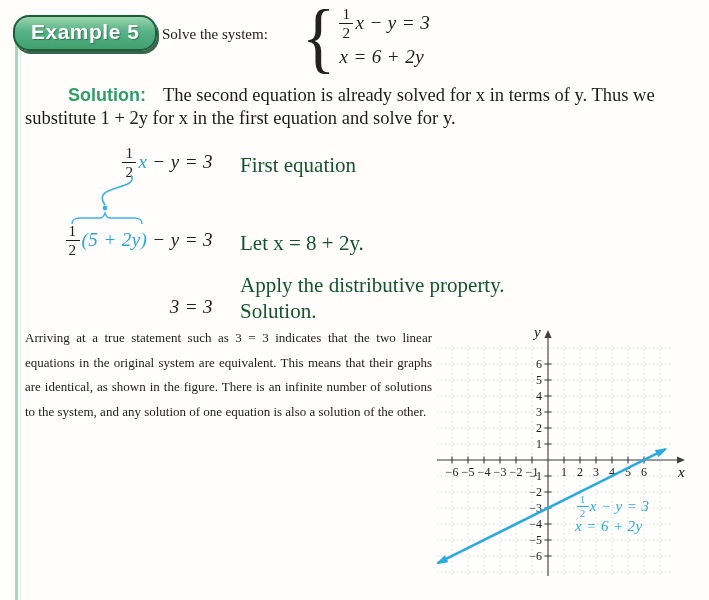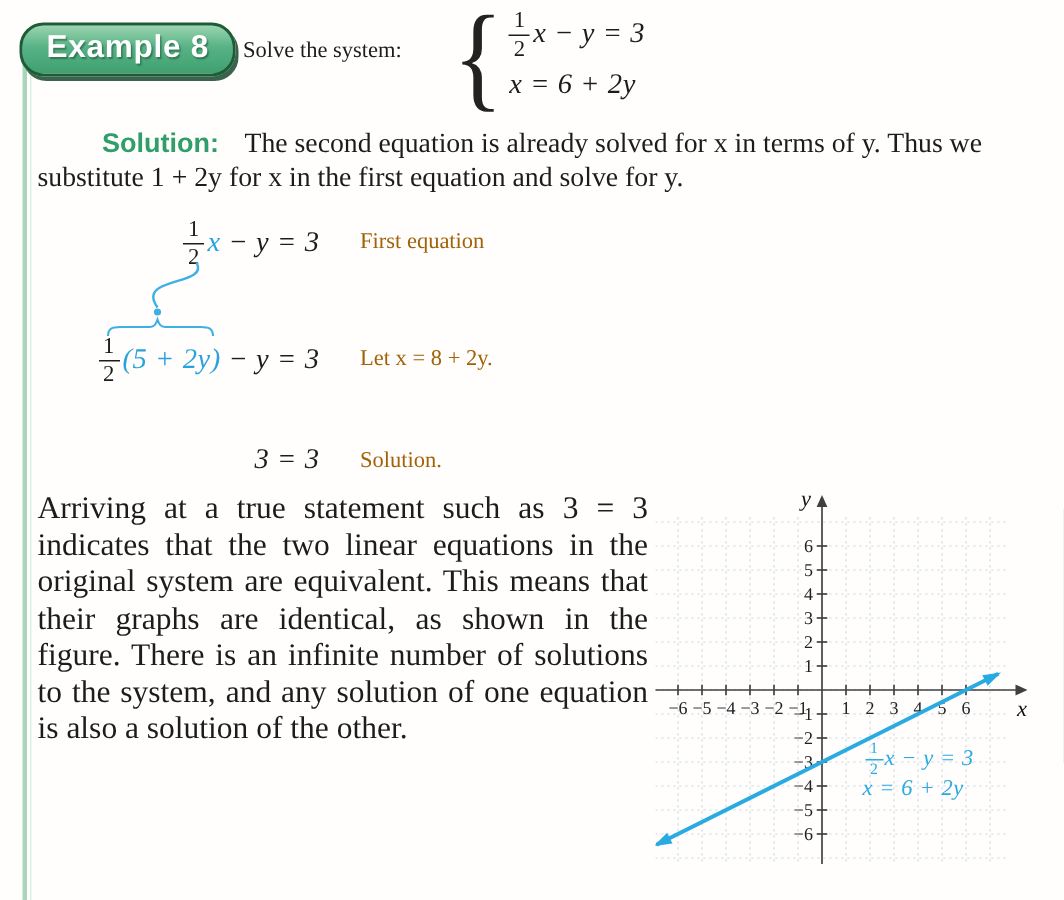--- a/index.html
+++ b/index.html
@@ -27,26 +27,26 @@
         font-size:.8em;font-style:normal;margin-right:2px;vertical-align:middle;}
   .frac .num{border-bottom:1.2px solid currentColor;padding:0 3px 1px 3px;}
   .frac .den{padding-top:1px;}
   
   .solution{position:absolute;left:25px;top:84px;width:660px;font-size:18.5px;line-height:23px;margin:0;}
   .sol-label{font-family:"Liberation Sans",sans-serif;font-weight:bold;color:#2f9e68;
              font-size:18px;margin-right:17px;margin-left:43px;}
   
   .eq{position:absolute;right:496px;display:flex;align-items:center;font-size:19px;white-space:pre;}
   .eq .hl{color:#29a3dc;}
-  .note{position:absolute;left:240px;color:#a16207;font-size:15px;white-space:pre;}
+  .note{position:absolute;left:240px;color:#14532d;font-size:21px;white-space:pre;}
   
   .sub-arrow{position:absolute;left:60px;top:166px;}
   
   .body-par{position:absolute;left:25px;top:326px;width:407px;margin:0;
-            font-size:21px;line-height:24.5px;text-align:justify;}
+            font-size:13px;line-height:24.5px;text-align:justify;}
   
   .graph{position:absolute;left:437px;top:322px;width:272px;height:278px;}
   .graph svg{position:absolute;left:0;top:0;}
   .grid{stroke:#c9dbe7;stroke-width:.8;stroke-dasharray:1.6 2.4;}
   .axis{stroke:#3f3f3f;stroke-width:1.1;fill:none;}
   .axisfill{fill:#3f3f3f;}
   .ticklabel{font-family:"Liberation Serif",serif;font-size:12px;fill:#222;}
   .axisletter{font-family:"Liberation Serif",serif;font-style:italic;font-size:15px;fill:#111;}
   .dataline{stroke:#29abe2;stroke-width:2.6;}
   .linefill{fill:#29abe2;}
@@ -55,21 +55,21 @@
 </style>
 </head>
 <body>
 
 <div class="page">
 
   <div class="left-rule"></div>
   <div class="left-rule2"></div>
 
   <div class="badge">
-    <span>Example 8</span>
+    <span>Example 5</span>
   </div>
   <span class="prompt">Solve the system:</span>
 
   <div class="system">
     <span class="brace">{</span>
     <div class="sys-rows">
       <div class="sys-row math">
         <span class="frac">
             <span class="num">1</span>
             <span class="den">2</span>
@@ -91,20 +91,21 @@
     <path d="M71,9 C80,25 30,18 45,39" fill="none" stroke="#3fb0e4" stroke-width="1.6"></path>
     <circle cx="45" cy="42" r="2.4" fill="#3fb0e4"></circle>
     <path d="M12,58 C12,53 15,52 20,52 L40,52 C43,52 44,50 45,47 C46,50 47,52 50,52 L74,52 C79,52 82,53 82,58" fill="none" stroke="#3fb0e4" stroke-width="1.4"></path>
   </svg>
 
   <div class="eq math" style="top:218px;height:44px;">
     <span class="frac"><span class="num">1</span><span class="den">2</span></span><span class="hl">(5 + 2y)</span><span> − y = 3</span>
   </div>
   <span class="note" style="top:231px;">Let x = 8 + 2y.</span>
 
+  <span class="note" style="top:273px;">Apply the distributive property.</span>
 
   <div class="eq math" style="top:296px;height:22px;">3 = 3</div>
   <span class="note" style="top:299px;">Solution.</span>
 
   <p class="body-par">Arriving at a true statement such as 3 = 3 indicates that the two linear equations in the original system are equivalent. This means that their graphs are identical, as shown in the figure. There is an infinite number of solutions to the system, and any solution of one equation is also a solution of the other.</p>
 
   <div class="graph">
     <svg width="272" height="278" viewBox="0 0 272 278">
         <line x1="-1" y1="22.799999999999997" x2="-1" y2="253.2" class="grid"></line>
         <line x1="-4.200000000000003" y1="250" x2="235.8" y2="250" class="grid"></line>

